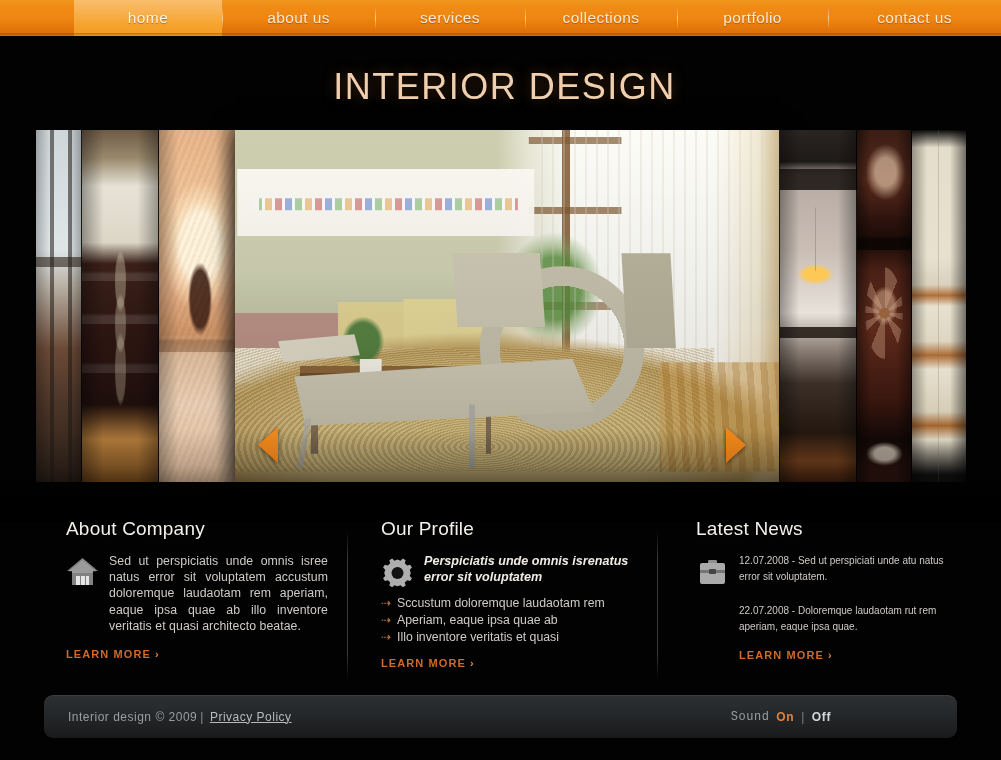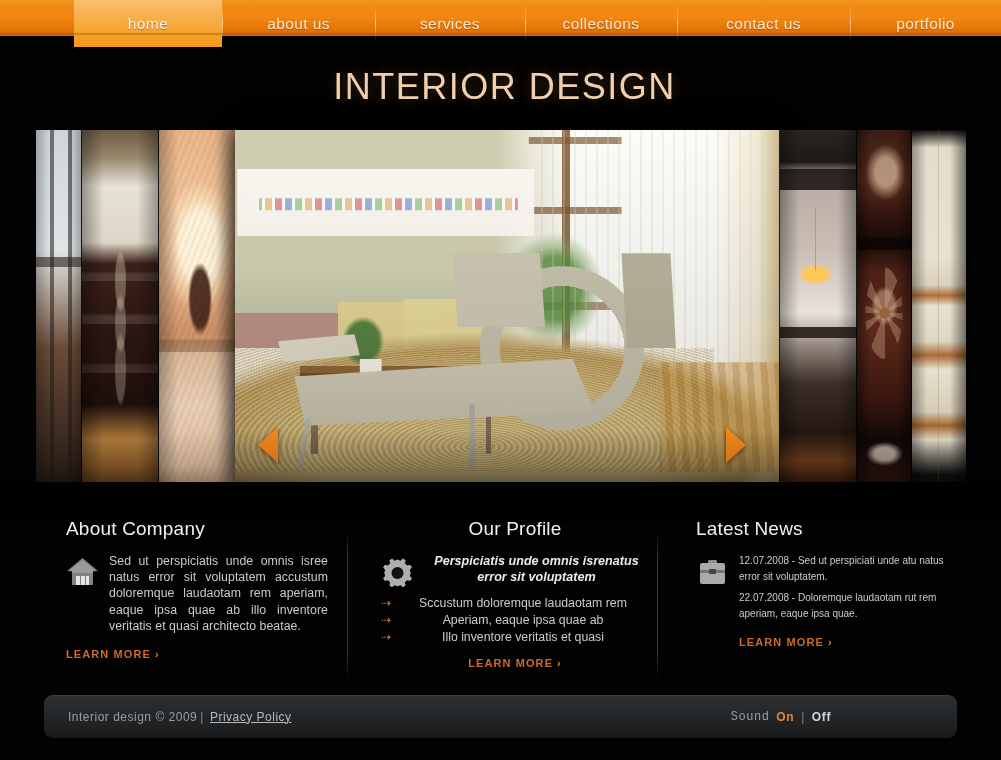--- a/index.html
+++ b/index.html
@@ -19,21 +19,21 @@
   }
   #nav::after{
     content:""; position:absolute; left:0; right:0; bottom:0; height:3px;
     background:linear-gradient(to bottom, rgba(150,70,0,.55), rgba(0,0,0,.0));
   }
   .nav-item{
     position:relative; flex:0 0 auto;
     display:flex; align-items:center; justify-content:center;
     color:#fde9d2; font-size:15.5px; letter-spacing:.4px;
     text-shadow:0 1px 1px rgba(120,55,0,.55);
-    cursor:pointer; height:47px;
+    cursor:pointer; height:36px;
   }
   .nav-item + .nav-item::before{
     content:""; position:absolute; left:0; top:7px; bottom:7px; width:1px;
     background:linear-gradient(to bottom,rgba(255,220,175,0),rgba(255,225,190,.75),rgba(255,220,175,0));
   }
   .nav-item.active{
     background:linear-gradient(to bottom,#f9bf6d 0%,#f8b253 30%,#f6a634 62%,#f39a1d 100%);
     color:#fff4e4;
   }
   .nav-item.active::before{ display:none; }
@@ -82,21 +82,21 @@
     position:absolute; top:297px; width:0; height:0; z-index:30; cursor:pointer;
     filter:drop-shadow(0 1px 2px rgba(0,0,0,.55));
   }
   #arrow-left{ left:258px; border-top:18px solid transparent; border-bottom:18px solid transparent; border-right:20px solid #f0871a; }
   #arrow-right{ left:726px; border-top:18px solid transparent; border-bottom:18px solid transparent; border-left:20px solid #f0871a; }
 
   
   #content{ position:absolute; left:0; top:518px; width:861px; height:170px; z-index:20; }
   .col{ position:absolute; top:0; }
   #col1{ left:66px; width:262px; }
-  #col2{ left:381px; width:268px;text-align:center; }
+  #col2{ left:381px; width:268px; }
   #col3{ left:696px; width:265px; }
   .divider{
     position:absolute; top:12px; width:1px; height:150px; z-index:21;
     background:linear-gradient(to bottom, rgba(255,255,255,0) 0%, rgba(255,255,255,.22) 18%, rgba(255,255,255,.22) 82%, rgba(255,255,255,0) 100%);
   }
   #div1{ left:347px; }
   #div2{ left:657px; }
 
   .col h3{
     font-size:19px; font-weight:400; color:#f3f0ea; letter-spacing:.2px;
@@ -160,25 +160,25 @@
       </div>
     <div class="nav-item" style="width:153px">
         <span>about us</span>
       </div>
     <div class="nav-item" style="width:150px">
         <span>services</span>
       </div>
     <div class="nav-item" style="width:152px">
         <span>collections</span>
       </div>
+    <div class="nav-item" style="width:151px">
+        <span>portfolio</span>
+      </div>
     <div class="nav-item" style="width:173px">
         <span>contact us</span>
-      </div>
-    <div class="nav-item" style="width:151px">
-        <span>portfolio</span>
       </div>
   </nav>
 
   <div id="title">INTERIOR DESIGN</div>
 
   <div id="carousel">
     <div id="slidestrip">
 
       <div class="slide small" style="width:46px">
         <div class="sc" style="background:linear-gradient(to bottom,#cfd6d9 0%,#dfe6e8 34%,#b9b2a6 44%,#6b4a37 62%,#4b3528 78%,#2c2018 100%)"></div>
@@ -362,21 +362,21 @@
             <rect x="4" y="7" width="25" height="21" rx="2" fill="#b9b9b9"></rect>
             <rect x="4" y="14" width="25" height="3" fill="#7e7e7e"></rect>
             <rect x="13" y="13" width="7" height="5" rx="1" fill="#4a4a4a"></rect>
           </svg>
         </span>
         <div style="flex:1">
           <p class="news-item">12.07.2008 - Sed ut perspiciati unde atu natus error sit voluptatem.</p>
         </div>
       </div>
       <div style="margin-left:43px">
-        <p class="news-item" style="">22.07.2008 - Doloremque laudaotam rut rem aperiam, eaque ipsa quae.</p>
+        <p class="news-item" style="margin-top:13px">22.07.2008 - Doloremque laudaotam rut rem aperiam, eaque ipsa quae.</p>
         <a class="learn"><span>LEARN MORE</span><span class="chev">›</span></a>
       </div>
     </section>
 
   </div>
 
   <footer id="footer">
     <div id="copy">
       <span>Interior design © 2009</span><span class="sep">|</span><span class="priv">Privacy Policy</span>
     </div>

